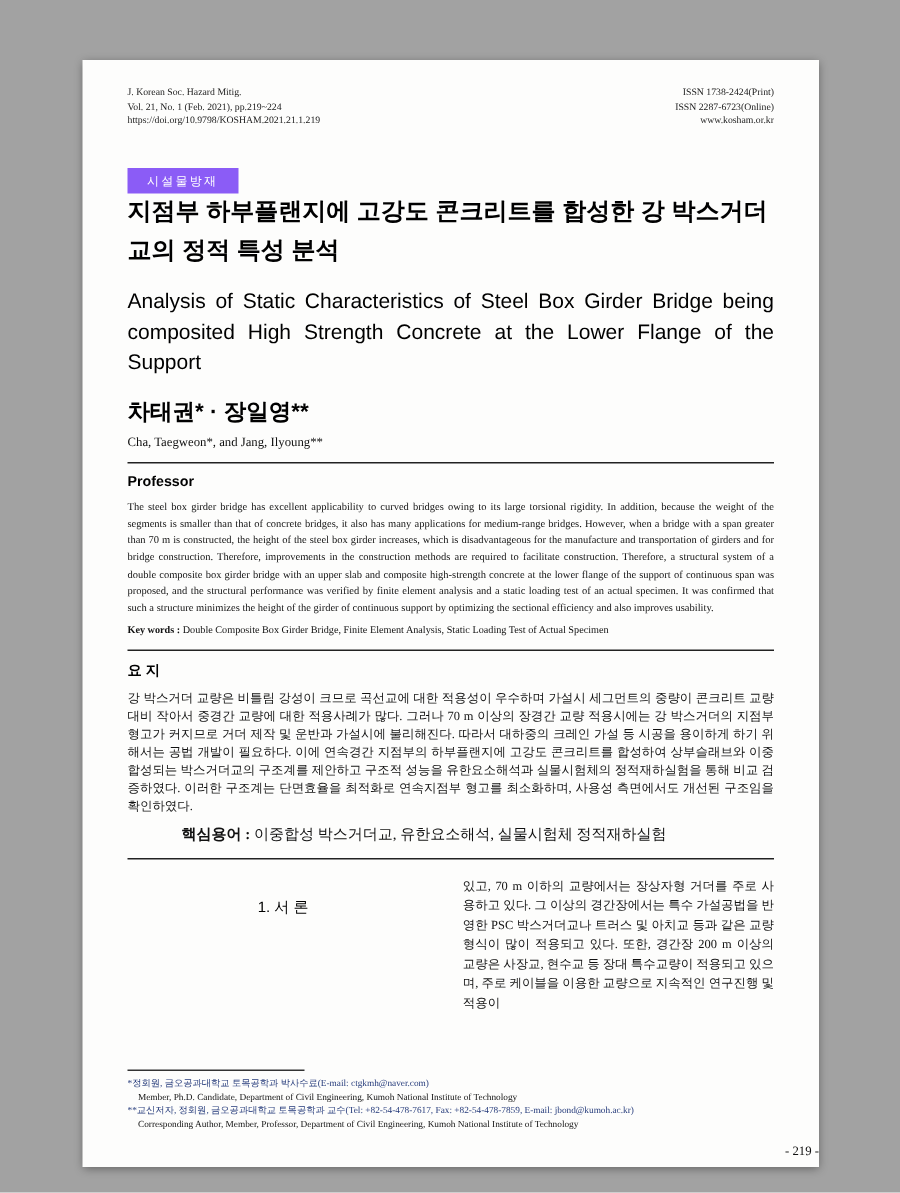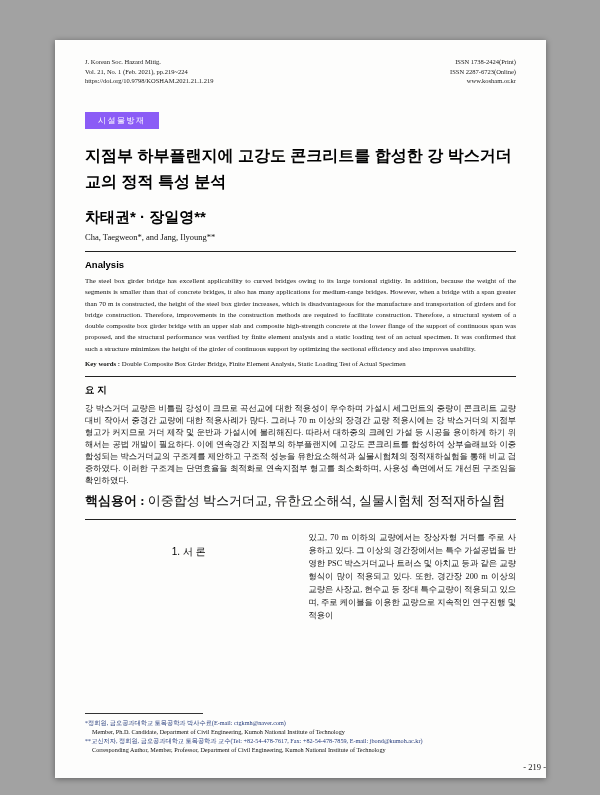--- a/index.html
+++ b/index.html
@@ -21,21 +21,20 @@
   .header { display:flex; justify-content:space-between; font-size:6.5px; line-height:9.5px; color:#1a1a1a; }
   .header-right { text-align:right; }
   .badge {
     display:inline-block; margin-top:26px;
     background:#8b5cf6; color:#ffffff;
     font-family:"Liberation Sans","DejaVu Sans",sans-serif;
     font-size:8px; letter-spacing:1.5px;
     padding:3.5px 13px 3px 13px;
   }
   .title-ko {
-    margin-top:14px;
     font-family:"Liberation Sans","DejaVu Sans",sans-serif;
     font-size:16px; line-height:26px; font-weight:bold; color:#000;
   }
   .title-en {
     margin-top:9px;
     font-family:"Liberation Sans","DejaVu Sans",sans-serif;
     font-size:14px; line-height:20.5px; font-weight:normal; color:#000;
     text-align:justify; word-spacing:2px;
   }
   .authors-ko {
@@ -49,21 +48,21 @@
     margin-top:7px;
     font-family:"Liberation Sans","DejaVu Sans",sans-serif;
     font-weight:bold; font-size:9.5px; color:#000;
   }
   .abs-body {
     margin-top:6px; font-size:7px; line-height:11.3px;
     text-align:justify; color:#111;
   }
   .abs-body.ko-body { font-size:8.3px; line-height:12px; }
   .keywords { margin-top:5px; font-size:6.8px; color:#111; }
-  .keywords.ko-kw { font-size:13px; }
+  .keywords.ko-kw { font-size:10px;margin-left:36px; }
   .kw-label { font-weight:bold; }
   .columns { display:flex; gap:16px; margin-top:11px; }
   .col { flex:1; min-width:0; }
   .sec-heading {
     text-align:center;
     font-family:"Liberation Sans","DejaVu Sans",sans-serif;
     font-weight:normal; font-size:10px; color:#000;
     margin:14px 0 11px 0;
   }
   .col-text { font-size:8.3px; line-height:13px; text-align:justify; color:#111; }
@@ -92,27 +91,28 @@
     <div class="header-right">
       <div>ISSN 1738-2424(Print)</div>
       <div>ISSN 2287-6723(Online)</div>
       <div>www.kosham.or.kr</div>
     </div>
   </div>
 
   <div class="badge">시설물방재</div>
 
   <h1 class="title-ko">지점부 하부플랜지에 고강도 콘크리트를 합성한 강 박스거더교의 정적 특성 분석</h1>
+  <h2 class="title-en">Analysis of Static Characteristics of Steel Box Girder Bridge being composited High Strength Concrete at the Lower Flange of the Support</h2>
 
   <div class="authors-ko">차태권* · 장일영**</div>
   <div class="authors-en">Cha, Taegweon*, and Jang, Ilyoung**</div>
 
   <hr class="rule">
 
-  <div class="abs-heading">Analysis</div>
+  <div class="abs-heading">Professor</div>
   <p class="abs-body">The steel box girder bridge has excellent applicability to curved bridges owing to its large torsional rigidity. In addition, because the weight of the segments is smaller than that of concrete bridges, it also has many applications for medium-range bridges. However, when a bridge with a span greater than 70 m is constructed, the height of the steel box girder increases, which is disadvantageous for the manufacture and transportation of girders and for bridge construction. Therefore, improvements in the construction methods are required to facilitate construction. Therefore, a structural system of a double composite box girder bridge with an upper slab and composite high-strength concrete at the lower flange of the support of continuous span was proposed, and the structural performance was verified by finite element analysis and a static loading test of an actual specimen. It was confirmed that such a structure minimizes the height of the girder of continuous support by optimizing the sectional efficiency and also improves usability.</p>
   <p class="keywords"><span class="kw-label">Key words :</span> <span>Double Composite Box Girder Bridge, Finite Element Analysis, Static Loading Test of Actual Specimen</span></p>
 
   <hr class="rule">
 
   <div class="abs-heading">요 지</div>
   <p class="abs-body ko-body">강 박스거더 교량은 비틀림 강성이 크므로 곡선교에 대한 적용성이 우수하며 가설시 세그먼트의 중량이 콘크리트 교량 대비 작아서 중경간 교량에 대한 적용사례가 많다. 그러나 70 m 이상의 장경간 교량 적용시에는 강 박스거더의 지점부 형고가 커지므로 거더 제작 및 운반과 가설시에 불리해진다. 따라서 대하중의 크레인 가설 등 시공을 용이하게 하기 위해서는 공법 개발이 필요하다. 이에 연속경간 지점부의 하부플랜지에 고강도 콘크리트를 합성하여 상부슬래브와 이중합성되는 박스거더교의 구조계를 제안하고 구조적 성능을 유한요소해석과 실물시험체의 정적재하실험을 통해 비교 검증하였다. 이러한 구조계는 단면효율을 최적화로 연속지점부 형고를 최소화하며, 사용성 측면에서도 개선된 구조임을 확인하였다.</p>
   <p class="keywords ko-kw"><span class="kw-label">핵심용어 :</span> <span>이중합성 박스거더교, 유한요소해석, 실물시험체 정적재하실험</span></p>
 
   <hr class="rule">

